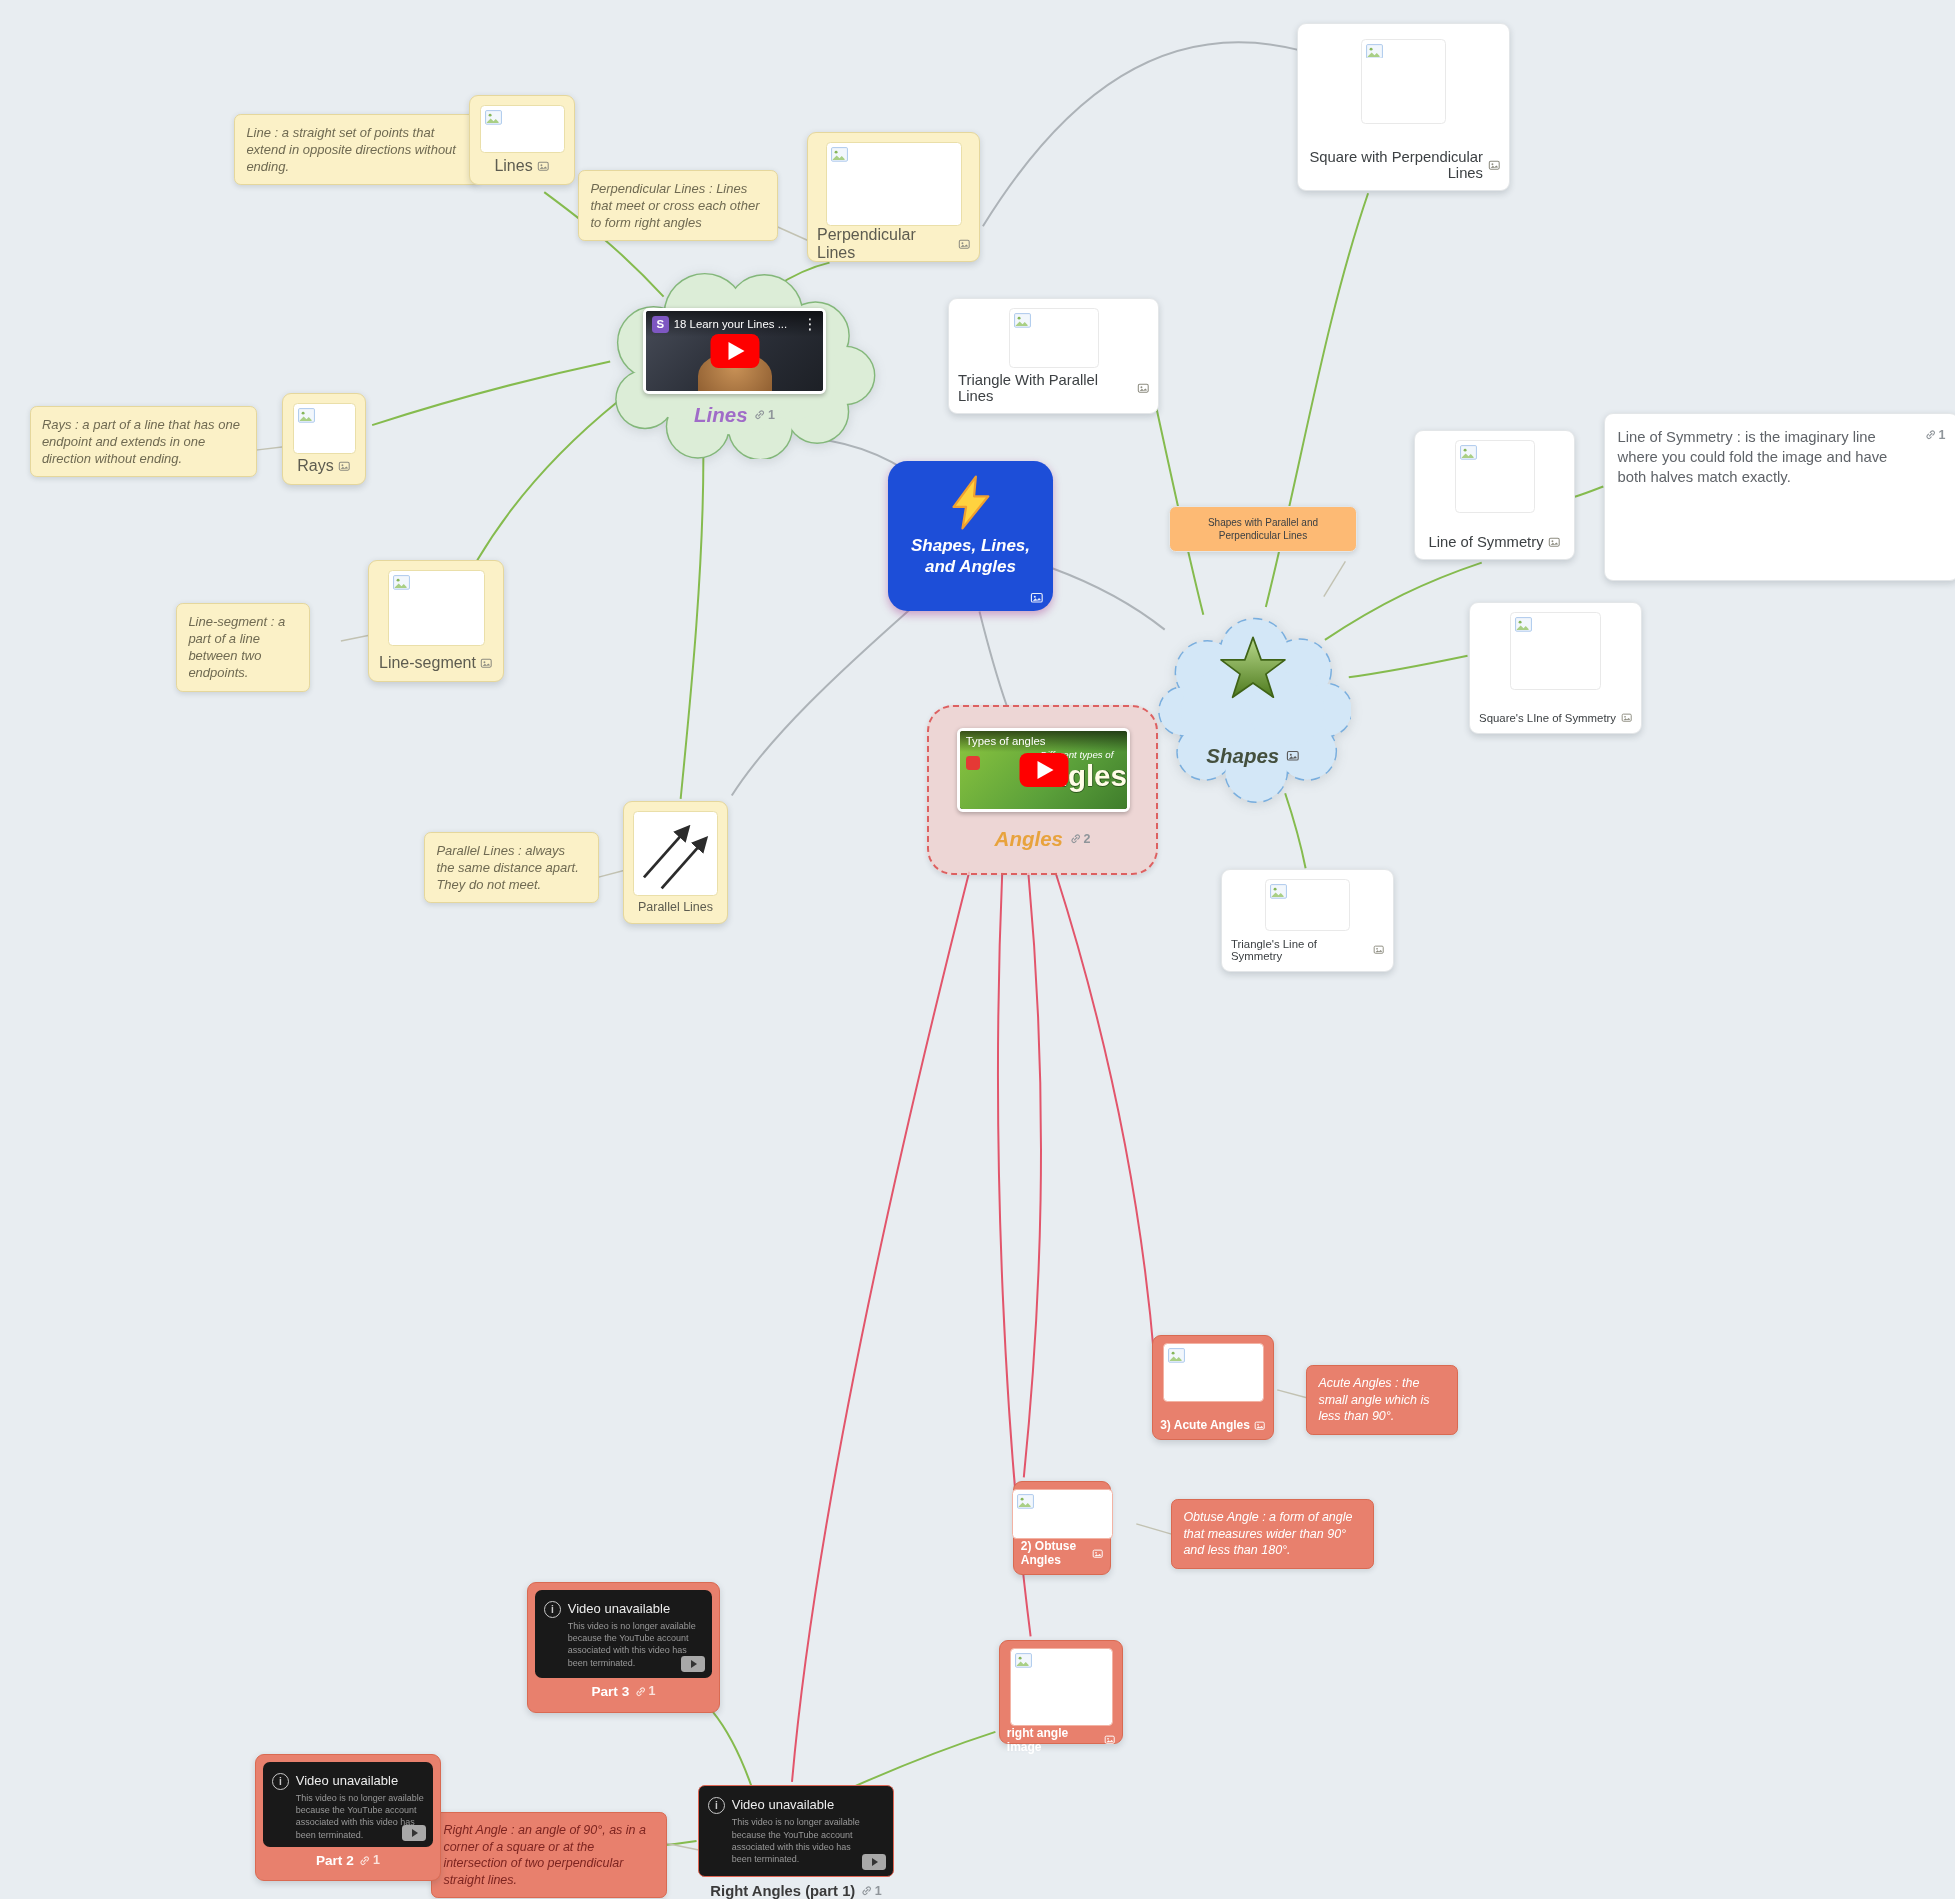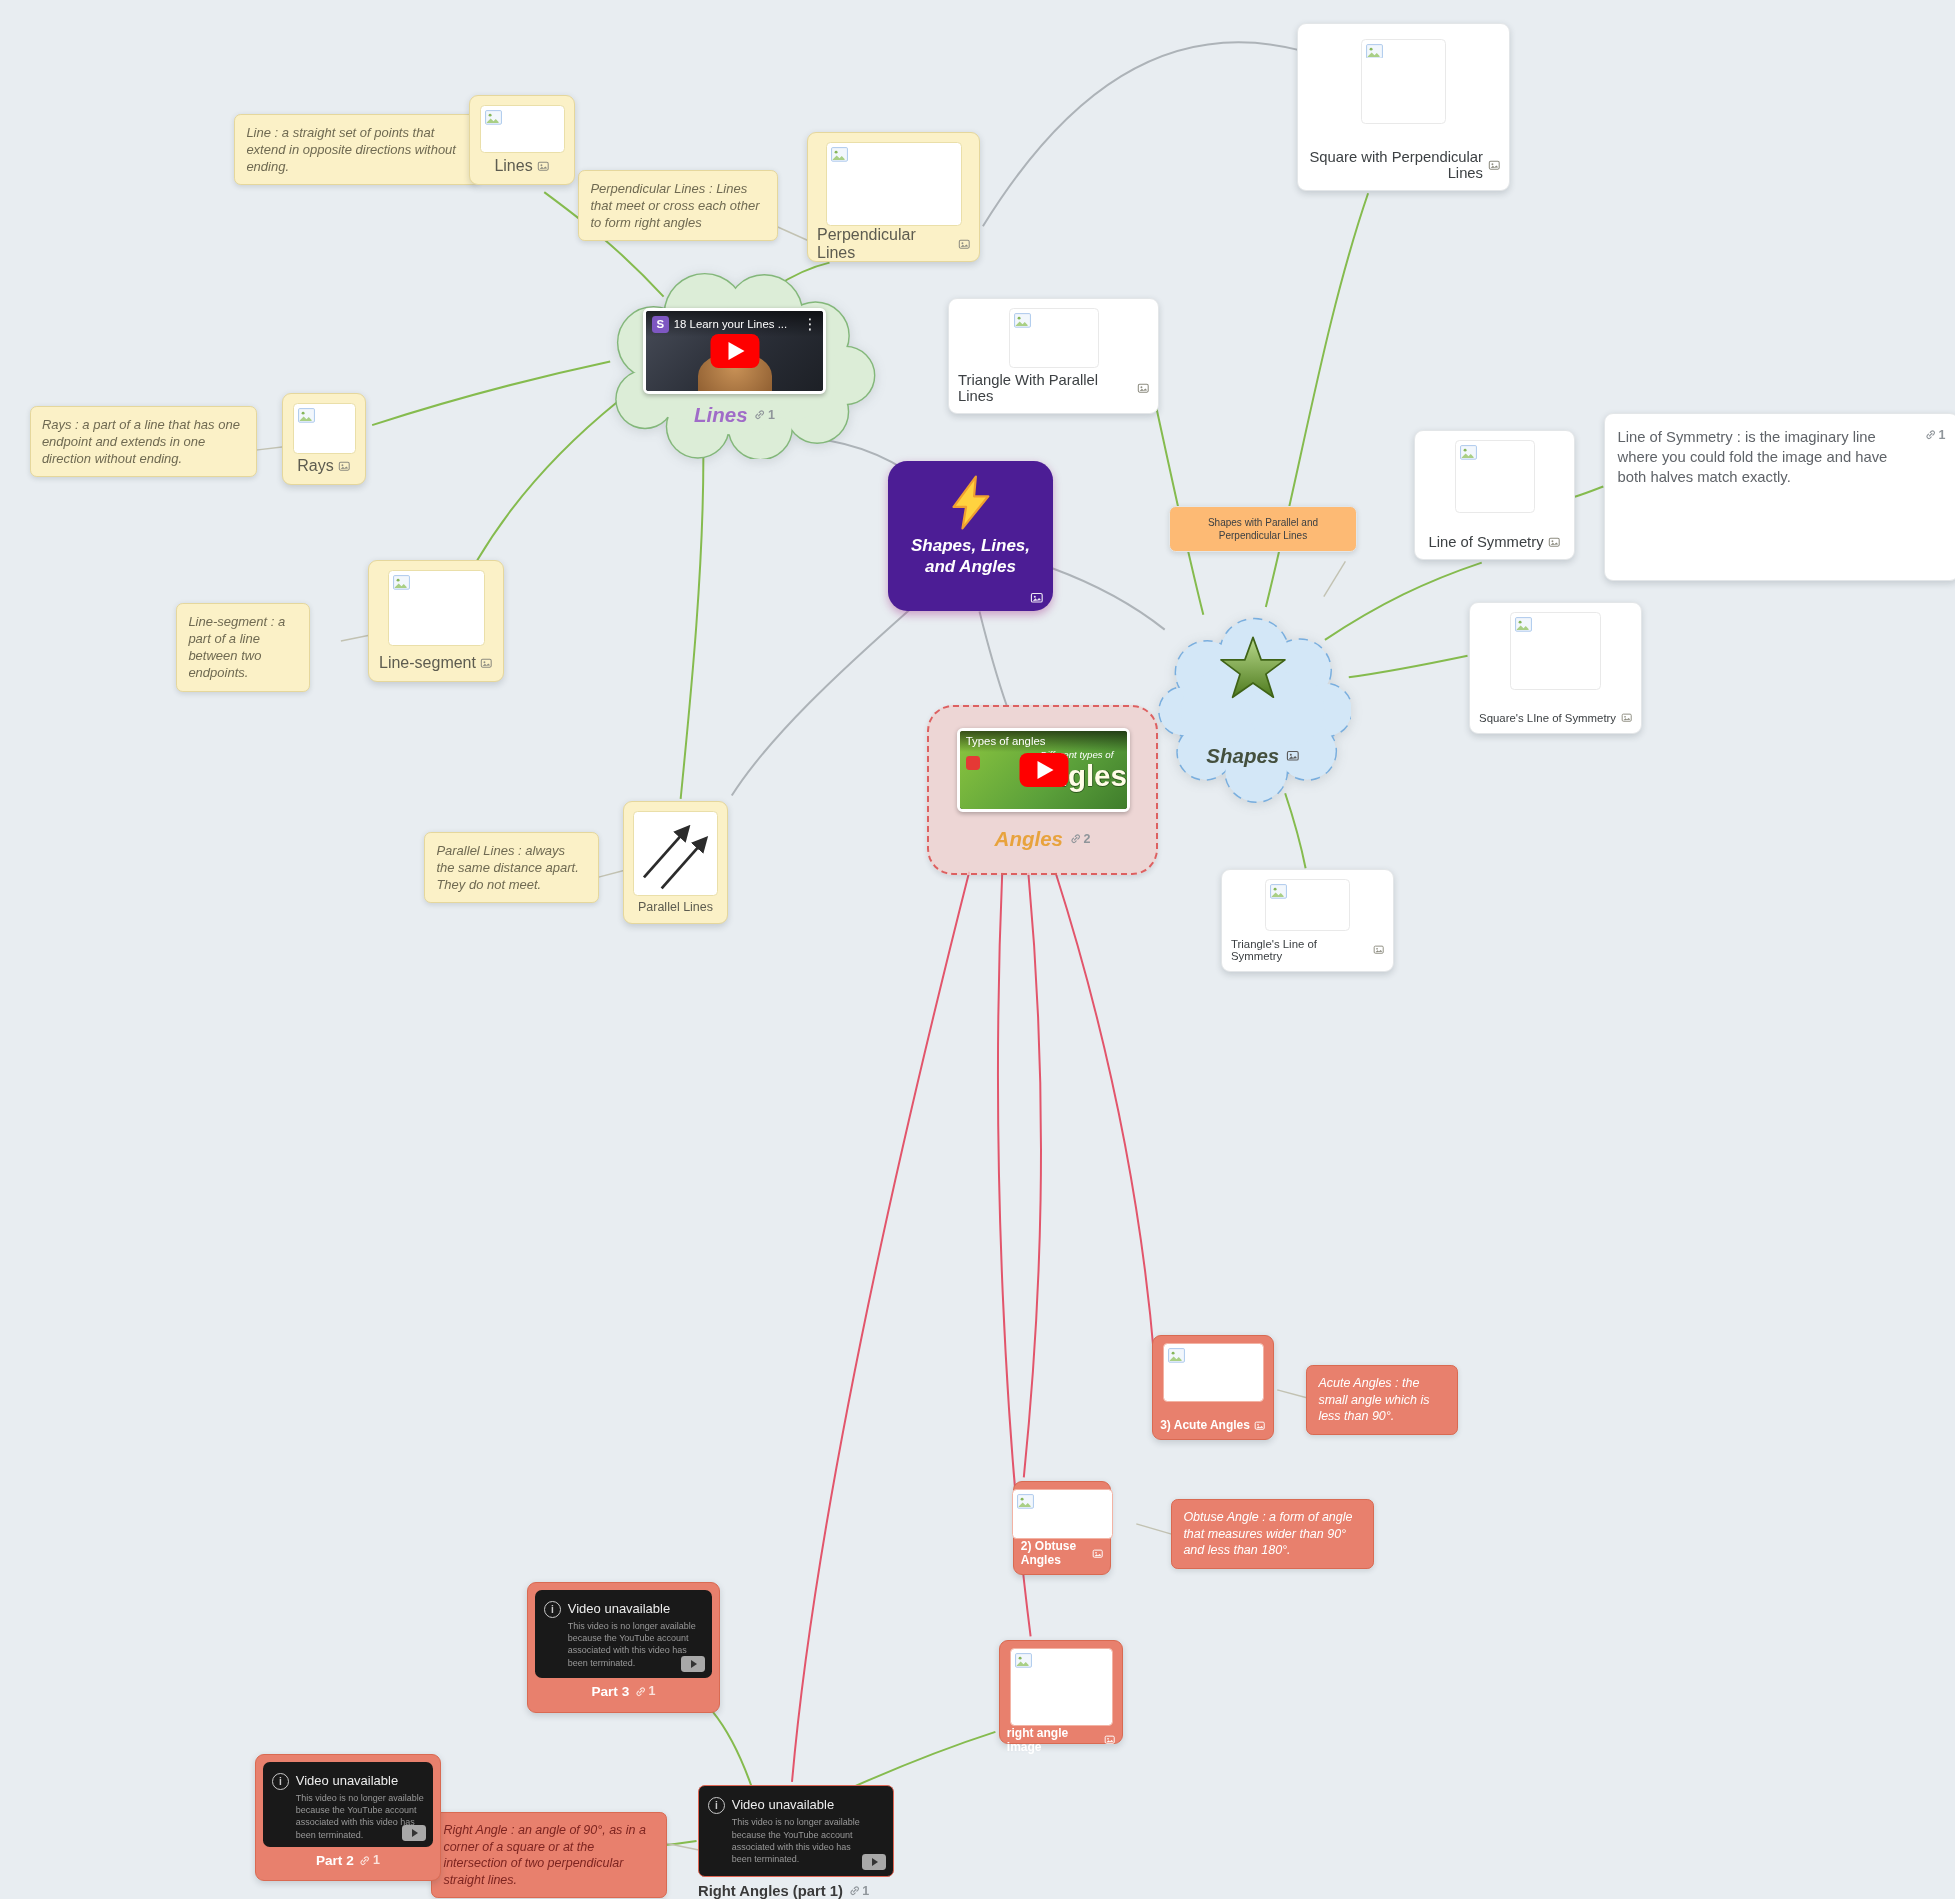--- a/index.html
+++ b/index.html
@@ -61,28 +61,28 @@
 
   
   .vbox{position:relative;background:#191919;border-radius:6.8px;overflow:hidden}
   .part1box{border:1.7px solid #e06553}
   .vu{display:flex;gap:6.8px;padding:11.4px 9px;align-items:flex-start}
   .vu-i{width:17px;height:17px;border:1.7px solid #c9c9c9;border-radius:50%;color:#c9c9c9;font-size:10.2px;font-weight:bold;display:flex;align-items:center;justify-content:center;flex:0 0 auto}
   .vu-t{color:#ededed;font-size:13px;font-weight:normal;margin-bottom:4px}
   .vu-m{color:#999;font-size:9px;max-width:135px;line-height:1.35}
   .ytlogo{position:absolute;right:6.8px;bottom:5.7px;width:24px;height:16px;border-radius:3.4px;background:#a8a8a8;display:flex;align-items:center;justify-content:center}
   .ytlogo .tri{width:0;height:0;border-left:6.8px solid #333;border-top:4px solid transparent;border-bottom:4px solid transparent;margin-left:1.7px}
-  .vlabel{display:flex;align-items:center;justify-content:flex-start;gap:5.7px;margin-top:6px}
+  .vlabel{display:flex;align-items:center;justify-content:center;gap:5.7px;margin-top:6px}
   .vlabel .t{color:#fff;font-size:13.6px;font-weight:bold}
   .vlabel .linkbadge{color:#fbe3dd}
   .part1-label .t{color:#3a3a3a;font-size:14.8px}
   .part1-label .linkbadge{color:#8f959a}
 
   
-  .center-node{left:888px;top:461px;width:165px;height:150px;background:#4c1d95;border-radius:19.3px;box-shadow:0 3.4px 9px rgba(150,20,120,.35);display:flex;flex-direction:column;align-items:center;padding-top:12.5px}
+  .center-node{left:888px;top:461px;width:165px;height:150px;background:#1d4ed8;border-radius:19.3px;box-shadow:0 3.4px 9px rgba(150,20,120,.35);display:flex;flex-direction:column;align-items:center;padding-top:12.5px}
   .center-label{color:#fff;font-size:17px;font-weight:bold;font-style:italic;text-align:center;width:143px;margin-top:4.5px;line-height:1.25}
   .center-img-ic{position:absolute;right:9px;bottom:6.8px;line-height:0;color:#fff;opacity:.9}
 
   
   .angles-cloud{left:927px;top:705px;width:231px;height:170px;background:rgba(238,207,205,.78);border:2.3px dashed #dd6060;border-radius:26px;box-shadow:0 2.8px 5.7px rgba(50,60,70,.12)}
   .lines-label{color:#a06cc8}
   .shapes-label{color:#44503e}
   .angles-label{color:#e8a33d}
 </style>
 </head>

